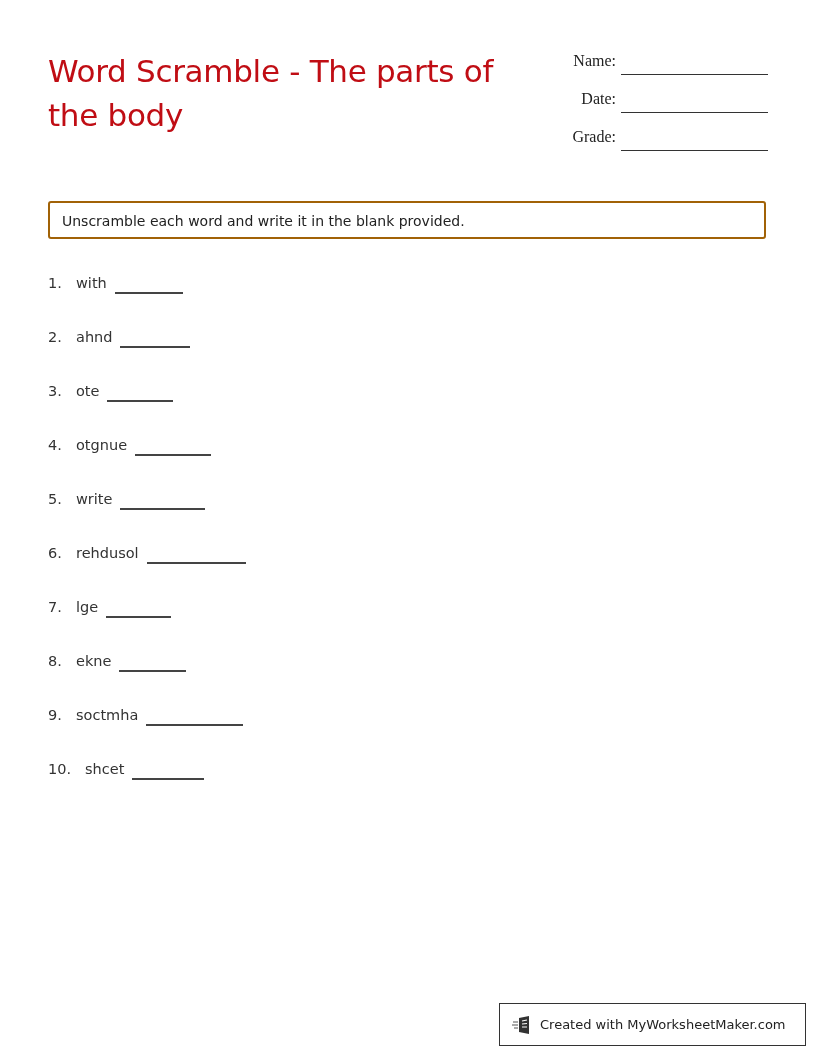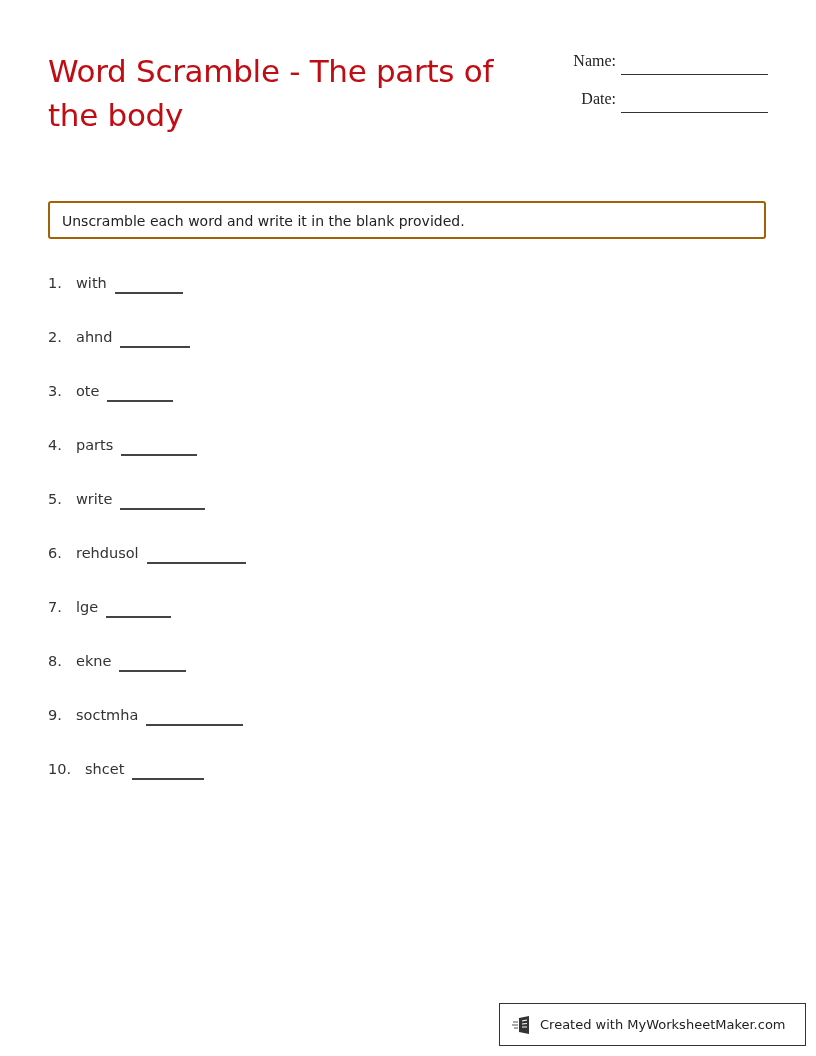--- a/index.html
+++ b/index.html
@@ -26,20 +26,24 @@
 
 <div class="meta">
   <div class="meta-row">
     <span class="meta-label">Name:</span>
     <span class="meta-line"></span>
   </div>
   <div class="meta-row">
     <span class="meta-label">Date:</span>
     <span class="meta-line"></span>
   </div>
+  <div class="meta-row">
+    <span class="meta-label">Grade:</span>
+    <span class="meta-line"></span>
+  </div>
 </div>
 
 <div class="instructions">Unscramble each word and write it in the blank provided.</div>
 
 <ol class="list">
   <li class="item">
     <span class="num">1.</span>
     <span class="word">with</span>
     <span class="blank" style="width:68px"></span>
   </li>
@@ -48,21 +52,21 @@
     <span class="word">ahnd</span>
     <span class="blank" style="width:70px"></span>
   </li>
   <li class="item">
     <span class="num">3.</span>
     <span class="word">ote</span>
     <span class="blank" style="width:66px"></span>
   </li>
   <li class="item">
     <span class="num">4.</span>
-    <span class="word">parts</span>
+    <span class="word">otgnue</span>
     <span class="blank" style="width:76px"></span>
   </li>
   <li class="item">
     <span class="num">5.</span>
     <span class="word">write</span>
     <span class="blank" style="width:85px"></span>
   </li>
   <li class="item">
     <span class="num">6.</span>
     <span class="word">rehdusol</span>

